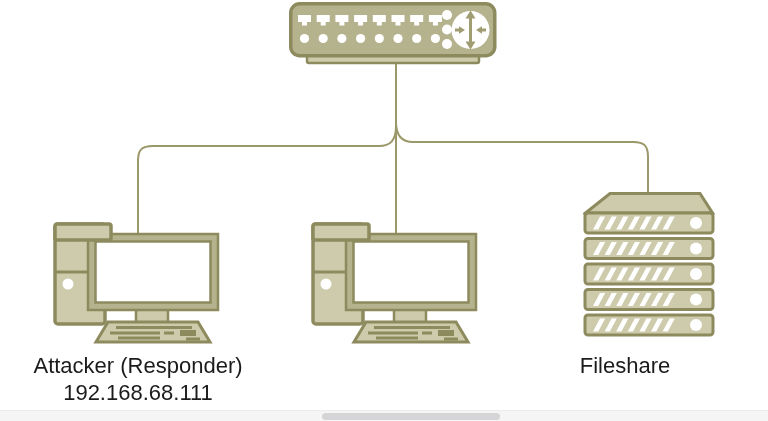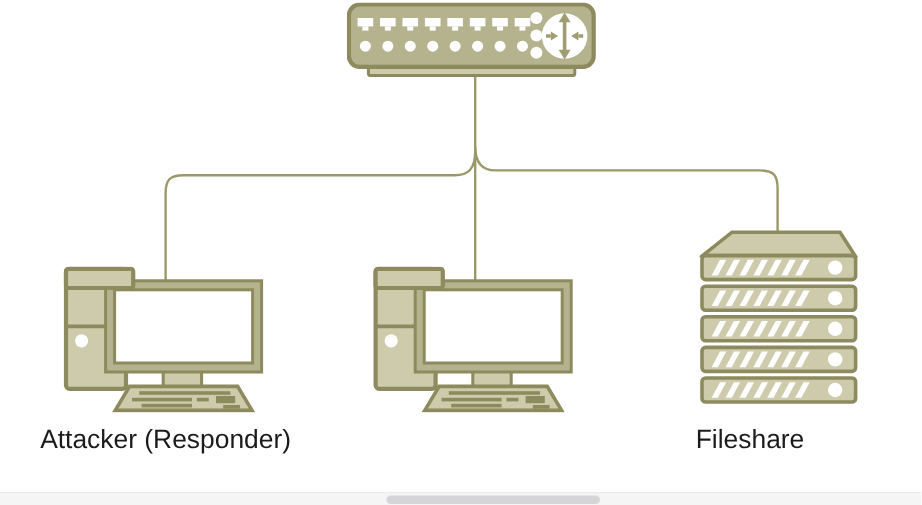--- a/index.html
+++ b/index.html
@@ -138,20 +138,21 @@
   <svg class="abs" style="left:310px;top:222px;" width="168" height="122" viewBox="0 0 168 122">
     <use href="#pc-icon" width="168" height="122"></use>
   </svg>
 
   <svg class="abs" style="left:583px;top:191px;" width="132" height="146" viewBox="0 0 132 146">
     <use href="#server-icon" width="132" height="146"></use>
   </svg>
 
   <div class="device-label" style="left:138px;">
     <div>Attacker (Responder)</div>
+    <div>192.168.68.111</div>
   </div>
   <div class="device-label" style="left:394px;">
   </div>
   <div class="device-label" style="left:612px;margin-left:13px;">
     <div>Fileshare</div>
   </div>
 
   <div class="scrollbar-track">
     <div class="scrollbar-thumb"></div>
   </div>

